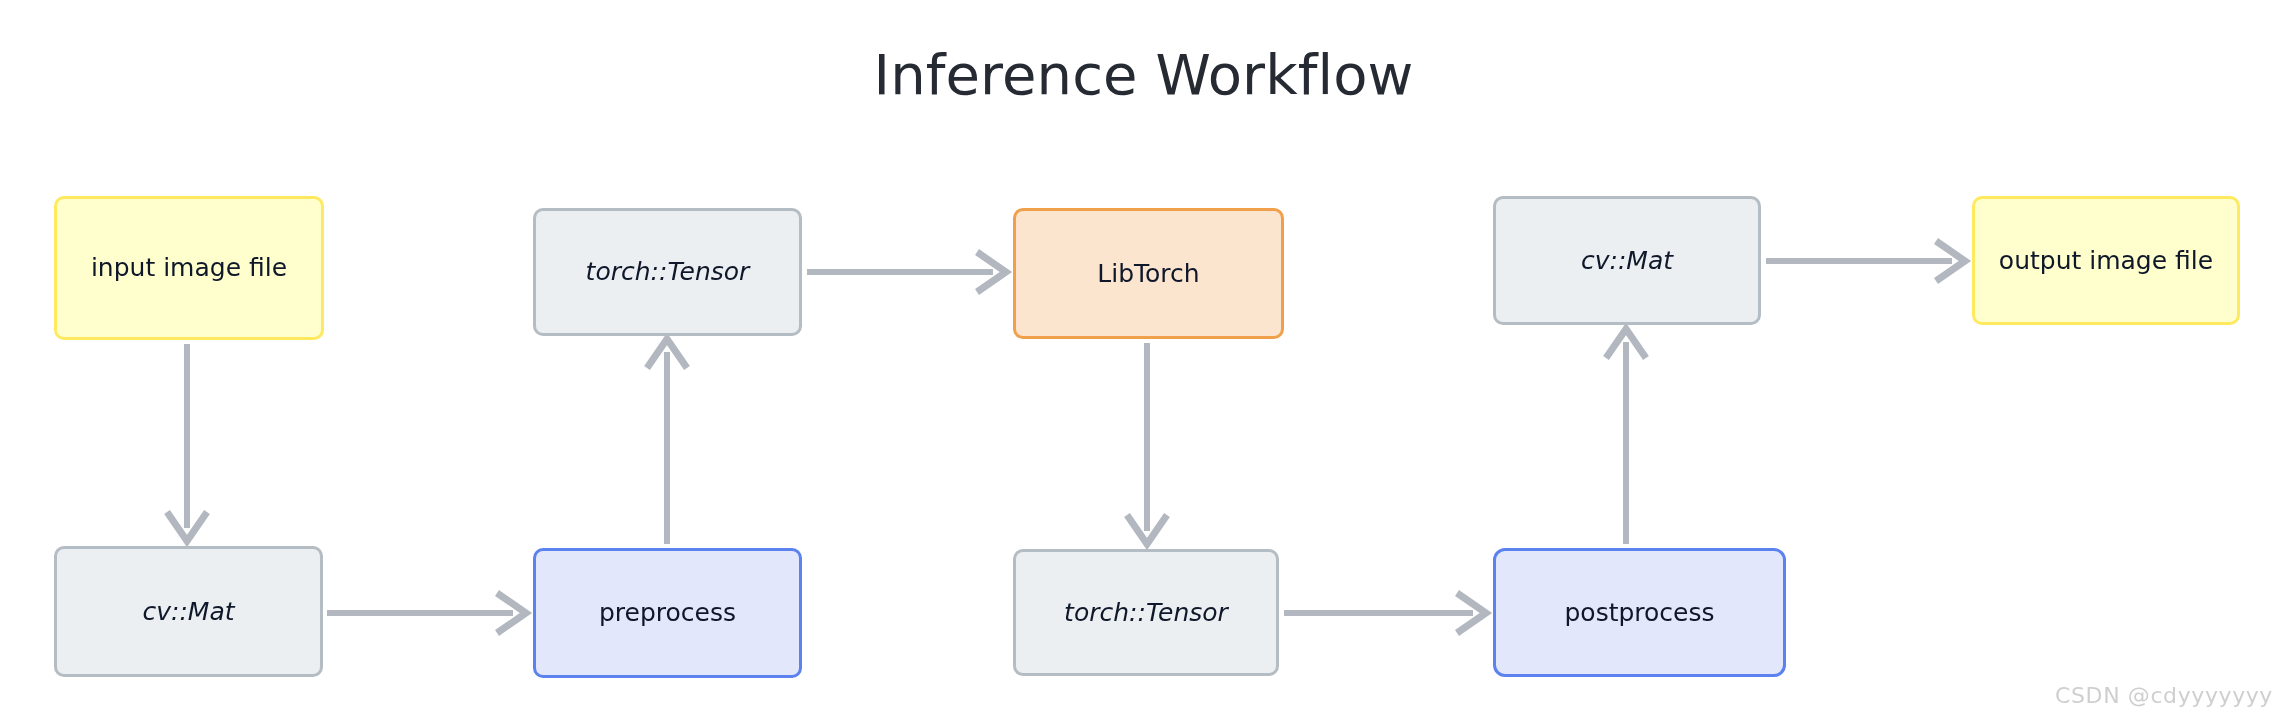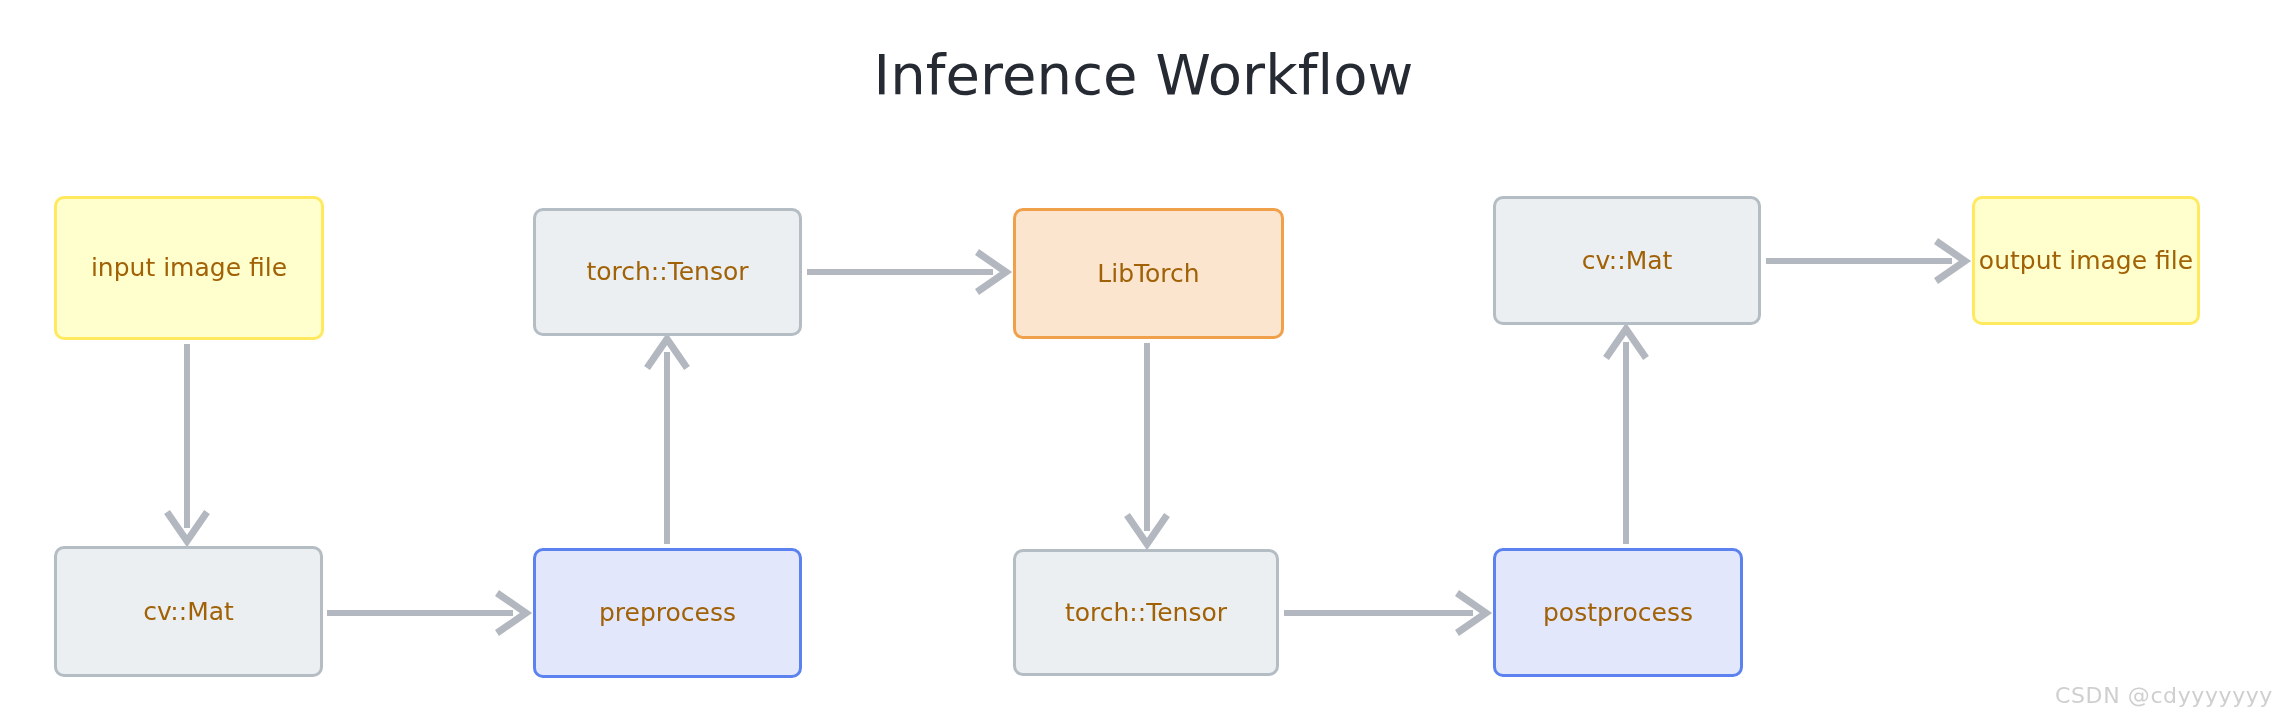--- a/index.html
+++ b/index.html
@@ -50,32 +50,33 @@
     display: flex;
     align-items: center;
     justify-content: center;
     border-radius: 10px;
     border-style: solid;
     border-width: 3px;
     font-size: 25px;
     font-weight: 400;
     line-height: 1.2;
     text-align: center;
-    color: #a16207;
+    color: #0f172a;
     font-family: "DejaVu Sans", "Liberation Sans", sans-serif;
   }
 
   .node-label {
     display: block;
     white-space: nowrap;
   }
 
   .node.style-gray {
     background: #eceff1;
     border-color: #b4bcc4;
+    font-style: italic;
   }
   .node.style-yellow {
     background: #ffffcd;
     border-color: #ffe95e;
   }
   .node.style-orange {
     background: #fbe5cf;
     border-color: #f0a04b;
   }
   .node.style-blue {
@@ -162,27 +163,27 @@
   </div>
 
   <div class="node style-orange" style="left:1013px; top:208px; width:271px; height:131px;">
     <span class="node-label">LibTorch</span>
   </div>
 
   <div class="node style-gray" style="left:1013px; top:549px; width:266px; height:127px;">
     <span class="node-label">torch::Tensor</span>
   </div>
 
-  <div class="node style-blue" style="left:1493px; top:548px; width:250px; height:129px;">
+  <div class="node style-blue" style="left:1493px; top:548px; width:293px; height:129px;border-radius:12px;">
     <span class="node-label">postprocess</span>
   </div>
 
   <div class="node style-gray" style="left:1493px; top:196px; width:268px; height:129px;">
     <span class="node-label">cv::Mat</span>
   </div>
 
-  <div class="node style-yellow" style="left:1972px; top:196px; width:228px; height:129px;">
+  <div class="node style-yellow" style="left:1972px; top:196px; width:268px; height:129px;">
     <span class="node-label">output image file</span>
   </div>
 
   <div class="watermark">CSDN @cdyyyyyyy</div>
 
 </div>
 
 </body></html>

